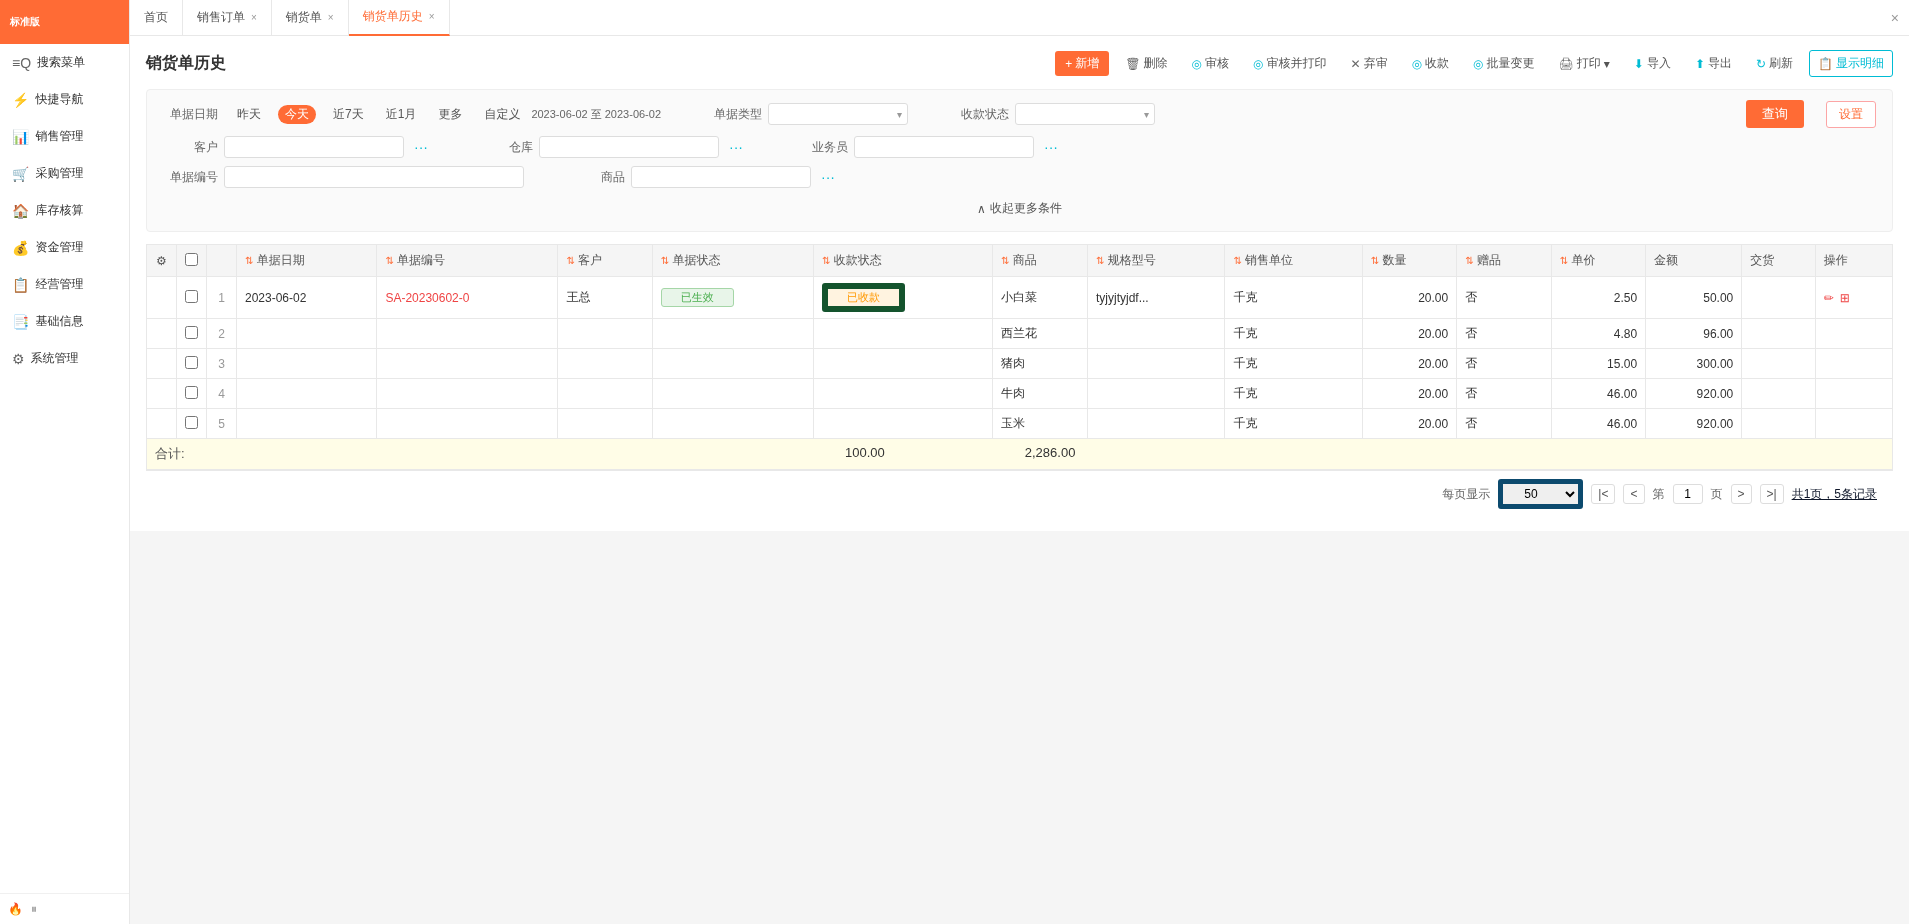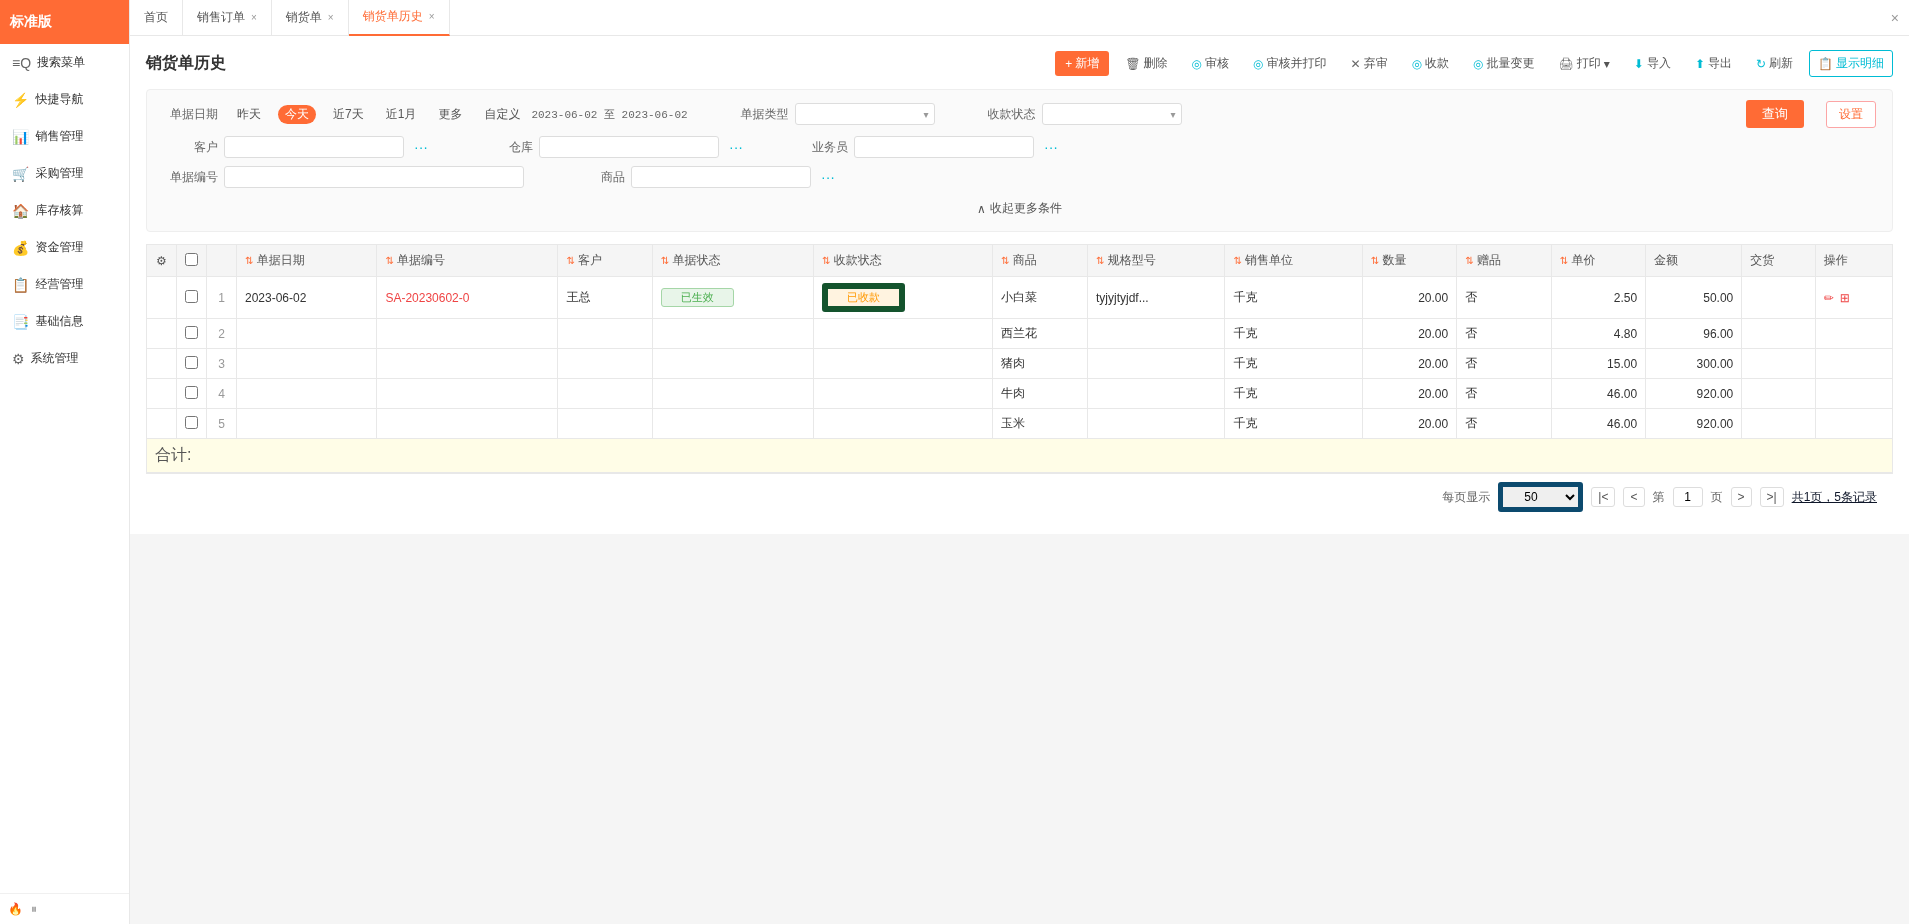--- a/index.html
+++ b/index.html
@@ -11,21 +11,21 @@
       background: #fff;
       border-right: 1px solid #e8e8e8;
       display: flex;
       flex-direction: column;
       flex-shrink: 0;
     }
     .sidebar-logo {
       background: #ff6b35;
       color: #fff;
       padding: 22px 10px;
-      font-size: 14px;
+      font-size: 10px;
       font-weight: bold;
       height: 35px;
       display: flex;
       align-items: center;
     }
     .sidebar-item {
       display: flex;
       align-items: center;
       padding: 10px 12px;
       cursor: pointer;
@@ -268,21 +268,21 @@
     .action-icons { display: flex; gap: 6px; }
 
     
     .table-summary {
       display: flex;
       align-items: flex-start;
       background: #fffde7;
       border: 1px solid #e8e8e8;
       border-top: none;
       padding: 6px 8px;
-      font-size: 16px;
+      font-size: 13px;
       color: #333;
     }
     .summary-label { min-width: 80px; color: #555; }
 
     
     .pagination-bar {
       display: flex;
       align-items: center;
       justify-content: flex-end;
       padding: 8px 16px;
@@ -466,21 +466,21 @@
           <div class="filter-group">
             <span class="filter-label">单据日期</span>
             <div class="date-shortcuts">
               <span class="date-shortcut">昨天</span>
               <span class="date-shortcut active">今天</span>
               <span class="date-shortcut">近7天</span>
               <span class="date-shortcut">近1月</span>
               <span class="date-shortcut">更多</span>
               <span class="date-shortcut">自定义</span>
             </div>
-            <div style="display:flex;flex-direction:column;gap:2px;font-family:Liberation Mono, monospace;">
+            <div style="display:flex;flex-direction:column;gap:2px;">
               <div class="date-range">2023-06-02 至 2023-06-02</div>
             </div>
           </div>
           <div class="filter-group" style="margin-left:30px;">
             <span class="filter-label">单据类型</span>
             <div class="select-with-arrow">
               <select class="filter-select">
                 <option value=""></option>
               </select>
             </div>
@@ -695,20 +695,24 @@
     <td style="text-align:right;">46.00</td>
     <td style="text-align:right;">920.00</td>
     <td></td>
     <td></td>
   </tr>
           </tbody>
       </table>
 
       <div class="table-summary">
         <span class="summary-label">合计:</span>
+        <span style="flex:1;display:flex;align-items:center;">
+          <span style="margin-left:610px;">100.00</span>
+          <span style="margin-left:140px;">2,286.00</span>
+        </span>
       </div>
 
       <div class="pagination-bar">
         <span class="per-page-label">每页显示</span>
         <select class="per-page-select">
           <option value="50">50</option>
           <option value="100">100</option>
           <option value="200">200</option>
         </select>
         <button class="page-nav-btn">|&lt;</button>

